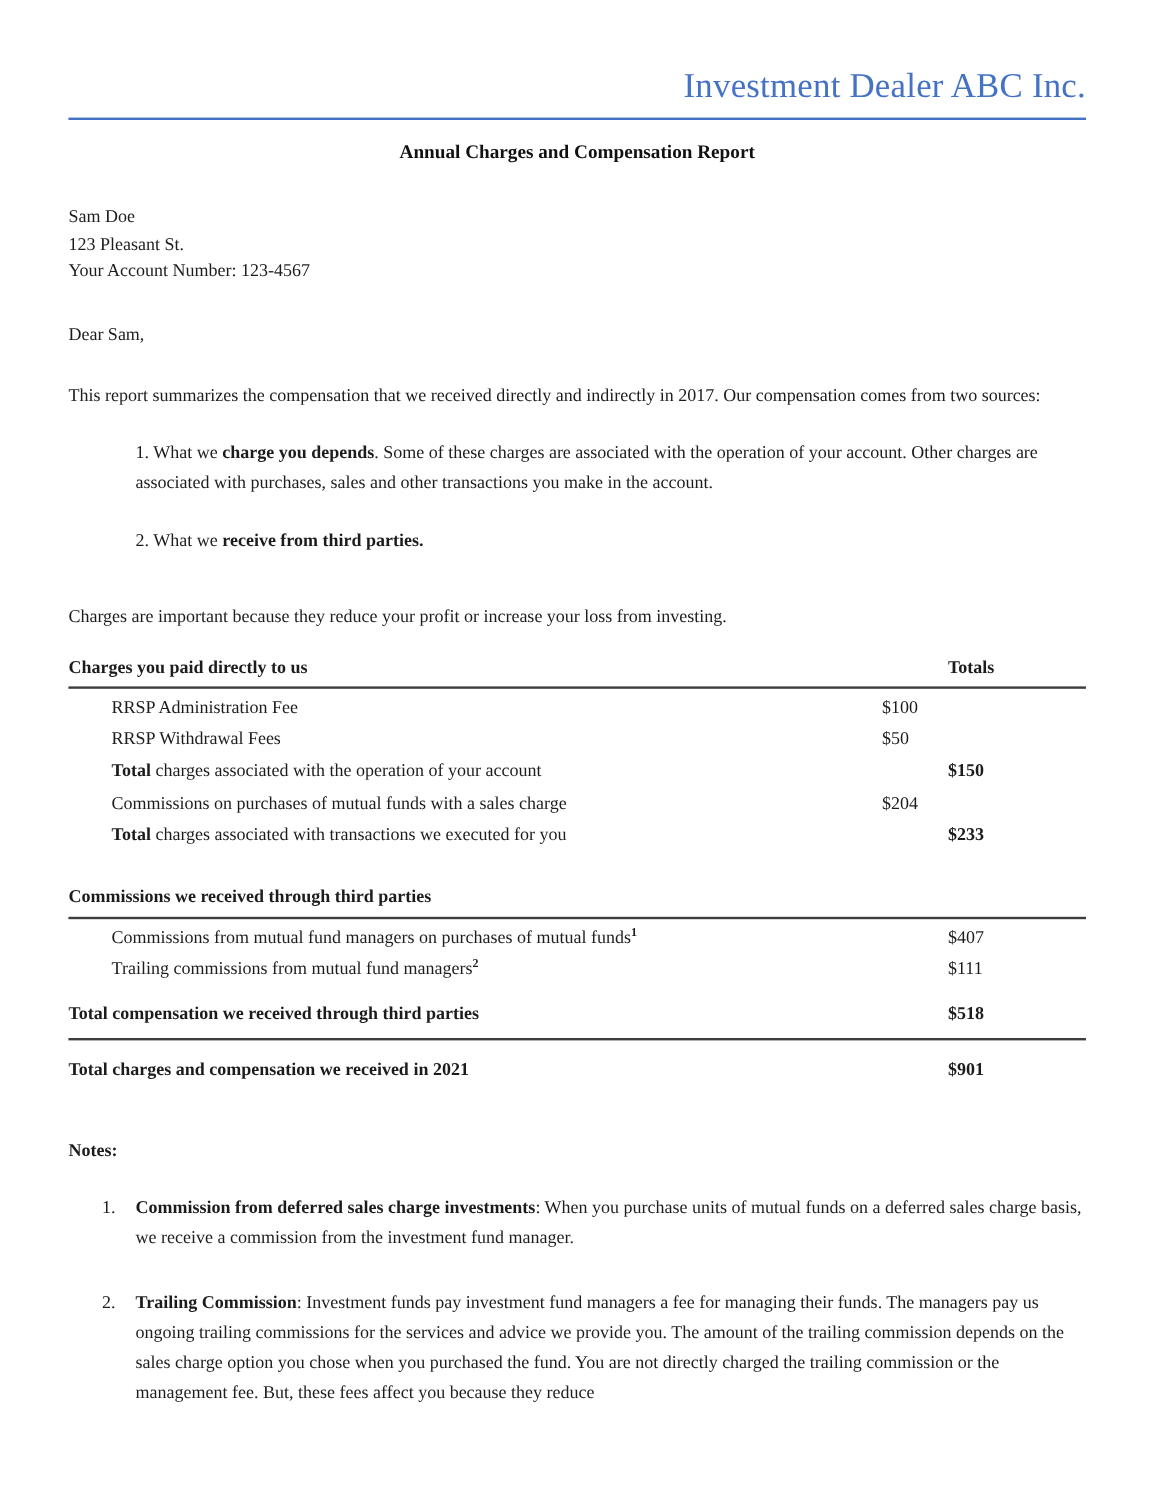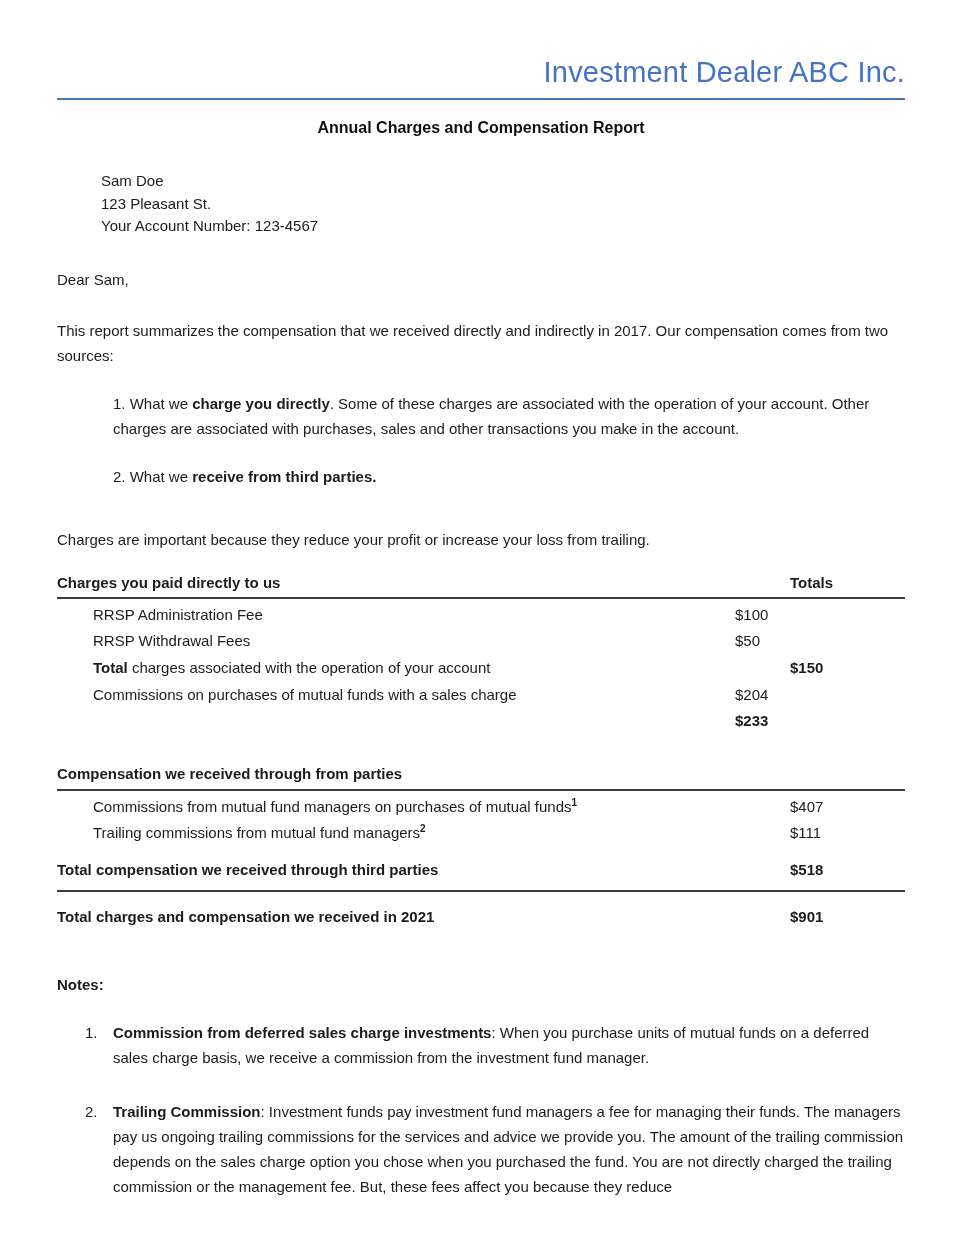--- a/index.html
+++ b/index.html
@@ -2,21 +2,21 @@
 <html><head>
 <meta charset="utf-8">
 <style>
   * { box-sizing: border-box; }
   html, body { margin: 0; padding: 0; background: #ffffff; }
   .page {
     width: 960px;
     height: 1242px;
     margin: 0 auto;
     background: #ffffff;
-    font-family: Liberation Sans, sans-serif;
+    font-family: Liberation Serif, serif;
     font-size: 15px;
     color: #1c1c1c;
     overflow: hidden;
   }
   .content { padding: 0 55px 0 57px; }
 
   
   .letterhead {
     margin-top: 56px;
     padding-bottom: 9px;
@@ -31,21 +31,21 @@
   }
   .report-title {
     margin: 19px 0 0 0;
     text-align: center;
     font-size: 16px;
     font-weight: 700;
     color: #111;
   }
 
   
-  .address-block { margin-top: 33px; line-height: 22.5px; margin-left: 44px; }
+  .address-block { margin-top: 33px; line-height: 22.5px; }
 
   
   .salutation { margin: 29px 0 0 0; line-height: 25px; }
   .para { margin: 26px 0 0 0; line-height: 25px; }
   .indent-item { margin: 23px 0 0 56px; line-height: 25px; }
   .importance { margin-top: 38px; }
 
   strong { font-weight: 700; }
 
   
@@ -108,25 +108,25 @@
     <div class="address-block">
       <div>Sam Doe</div>
       <div>123 Pleasant St.</div>
       <div>Your Account Number: 123-4567</div>
     </div>
 
     <p class="salutation">Dear Sam,</p>
 
     <p class="para">This report summarizes the compensation that we received directly and indirectly in 2017. Our compensation comes from two sources:</p>
 
-    <p class="indent-item"><span>1. What we </span><strong>charge you directly</strong><span>. Some of these charges are associated with the operation of your account. Other charges are associated with purchases, sales and other transactions you make in the account.</span></p>
+    <p class="indent-item"><span>1. What we </span><strong>charge you depends</strong><span>. Some of these charges are associated with the operation of your account. Other charges are associated with purchases, sales and other transactions you make in the account.</span></p>
 
     <p class="indent-item"><span>2. What we </span><strong>receive from third parties.</strong><span></span></p>
 
-    <p class="para importance">Charges are important because they reduce your profit or increase your loss from trailing.</p>
+    <p class="para importance">Charges are important because they reduce your profit or increase your loss from investing.</p>
 
     <section class="tbl1">
       <div class="grid-row tbl-head">
         <div>Charges you paid directly to us</div>
         <div></div>
         <div>Totals</div>
       </div>
       <div class="tbl-body">
 
         <div class="grid-row trow">
@@ -148,31 +148,32 @@
         </div>
 
         <div class="grid-row trow">
           <div>Commissions on purchases of mutual funds with a sales charge</div>
           <div>$204</div>
           <div class="cell-total"></div>
         </div>
 
 
         <div class="grid-row trow">
+          <div><strong>Total</strong><span> charges associated with transactions we executed for you</span></div>
           <div></div>
           <div class="cell-total">$233</div>
         </div>
 
 
       </div>
     </section>
 
     <section class="tbl2">
       <div class="grid-row tbl-head">
-        <div>Compensation we received through from parties</div>
+        <div>Commissions we received through third parties</div>
         <div></div>
         <div></div>
       </div>
       <div class="tbl-body">
 
         <div class="grid-row trow">
           <div><span>Commissions from mutual fund managers on purchases of mutual funds</span><sup class="fnref">1</sup></div>
           <div></div>
           <div>$407</div>
         </div>

